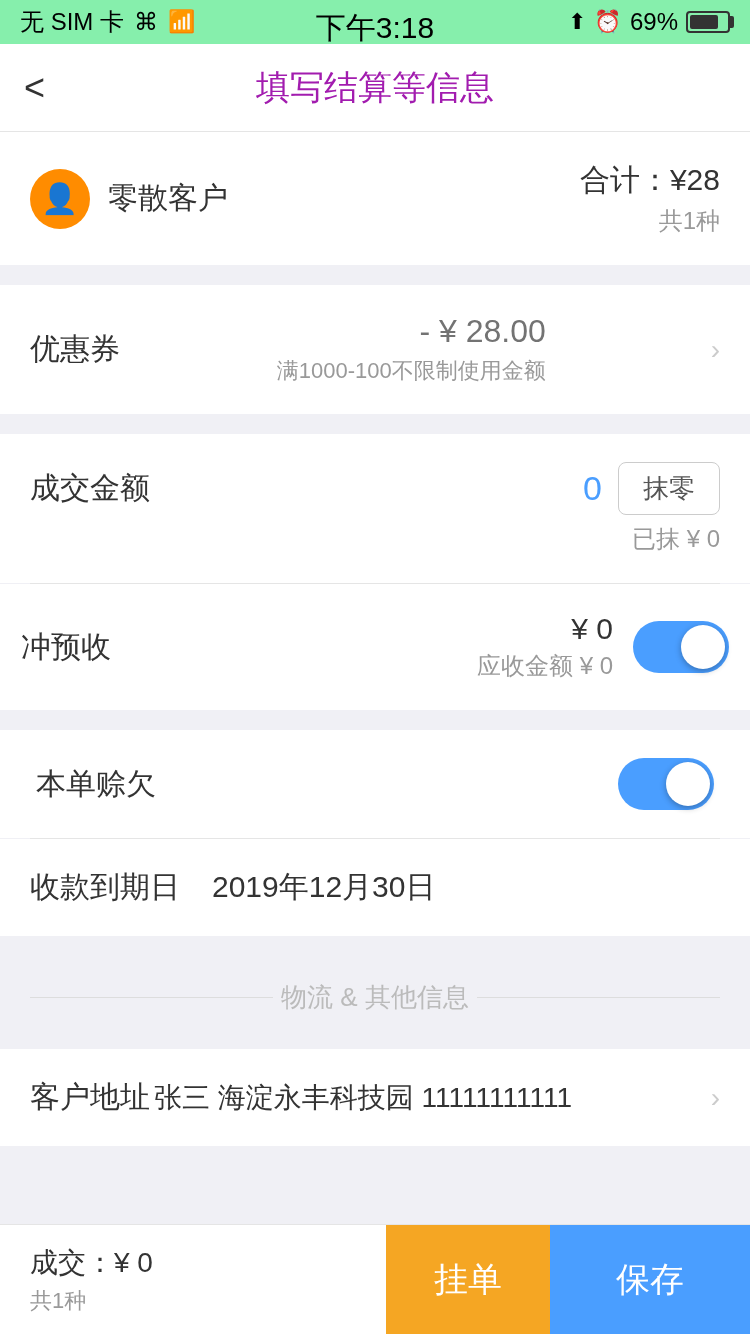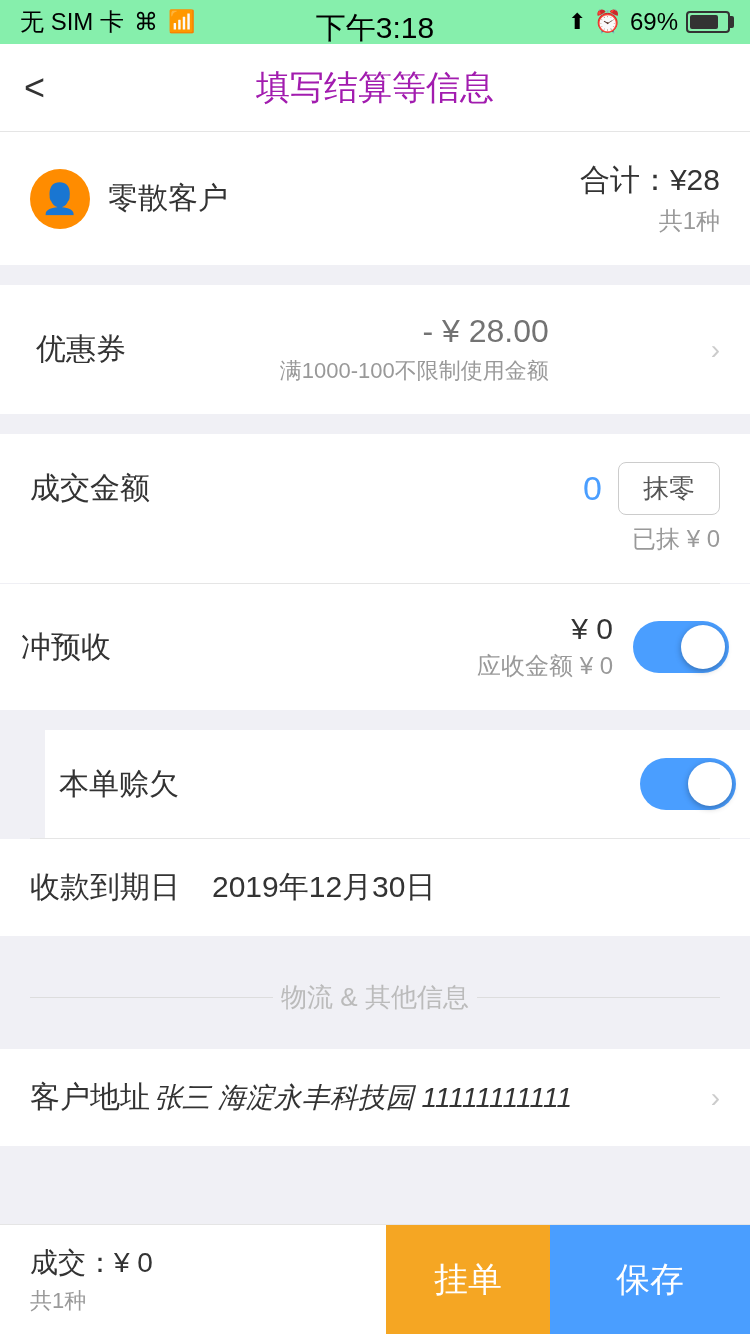--- a/index.html
+++ b/index.html
@@ -150,21 +150,20 @@
       background: #f0f0f5;
     }
     .thin-divider {
       height: 1px;
       background: #e5e5e5;
       margin: 0 30px;
     }
     .row-label {
       font-size: 30px;
       color: #333;
-      margin-left: 6px;
     }
 
     
     .coupon-section {
       background: #fff;
       padding: 28px 30px;
       display: flex;
       align-items: center;
       justify-content: space-between;
     }
@@ -274,25 +273,24 @@
       position: absolute;
       top: 4px;
       right: 4px;
       box-shadow: 0 2px 6px rgba(0,0,0,0.3);
       transition: right 0.2s;
     }
 
     
     .credit-section {
       background: #fff;
-      padding: 28px 14px;
-      display: flex;
-      align-items: center;
-      justify-content: space-between;
-      margin-left: 45px;
+      padding: 28px 36px;
+      display: flex;
+      align-items: center;
+      justify-content: space-between;
     }
     .credit-label {
       font-size: 30px;
       color: #333;
     }
 
     
     .due-date-section {
       background: #fff;
       padding: 28px 30px;
@@ -342,21 +340,20 @@
     .address-label {
       font-size: 30px;
       color: #333;
       white-space: nowrap;
       margin-right: 4px;
     }
     .address-value {
       font-size: 28px;
       color: #333;
       flex: 1;
-      font-style: italic;
     }
 
     
     .bottom-bar {
       position: fixed;
       bottom: 0;
       left: 0;
       width: 750px;
       height: 110px;
       background: #fff;

